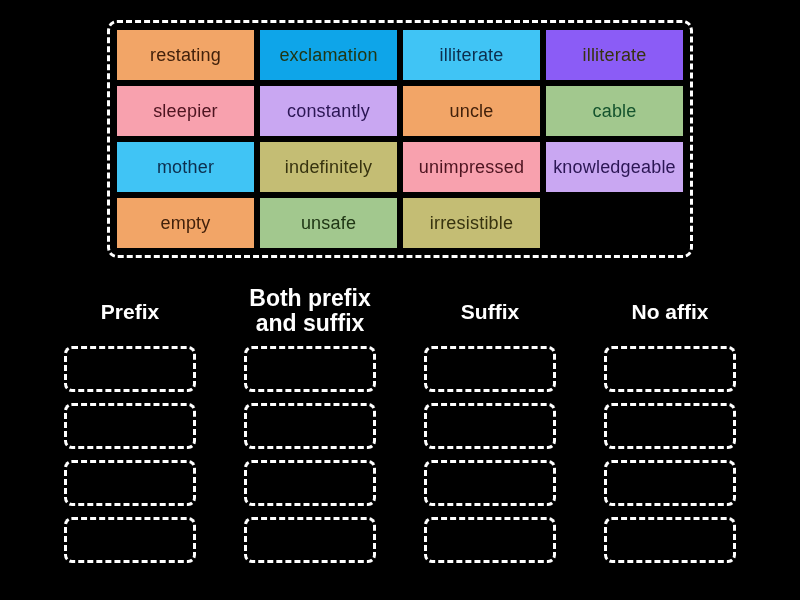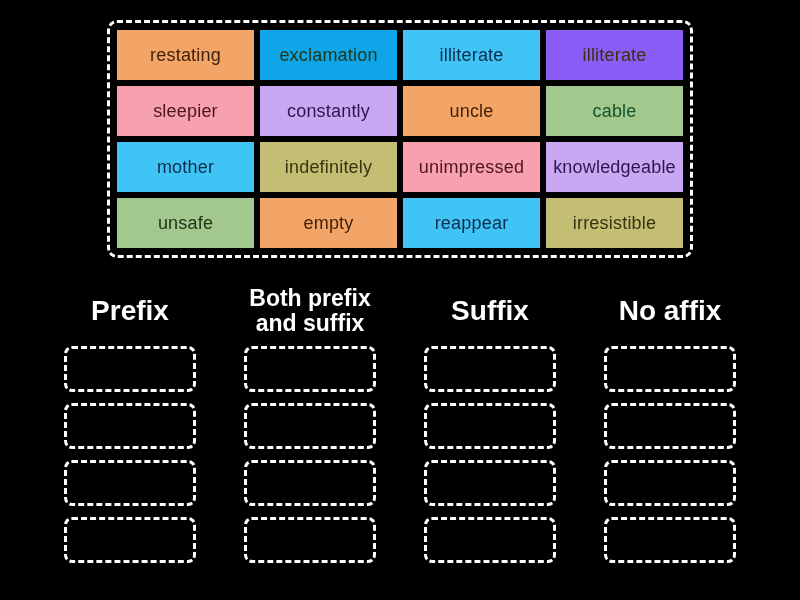--- a/index.html
+++ b/index.html
@@ -49,21 +49,21 @@
     flex-direction: column;
     align-items: stretch;
   }
   .category-header {
     height: 58px;
     display: flex;
     align-items: center;
     justify-content: center;
     text-align: center;
     color: #ffffff;
-    font-size: 28px;
+    font-size: 21px;
     font-weight: 700;
     line-height: 1.0;
     margin-bottom: 6px;
   }
   .category-header.small {
     font-size: 23px;
     line-height: 1.1;
   }
   .drop-slot {
     box-sizing: border-box;
@@ -84,23 +84,22 @@
     <div class="word-tile" style="background: rgb(64, 196, 245); color: rgb(12, 46, 78);">illiterate</div>
     <div class="word-tile" style="background: #8b5cf6; color: rgb(55, 51, 15);">illiterate</div>
     <div class="word-tile" style="background: rgb(248, 161, 174); color: rgb(77, 20, 32);">sleepier</div>
     <div class="word-tile" style="background: rgb(201, 167, 242); color: rgb(43, 22, 84);">constantly</div>
     <div class="word-tile" style="background: rgb(242, 165, 103); color: rgb(66, 33, 11);">uncle</div>
     <div class="word-tile" style="background: rgb(162, 200, 142); color: #14532d;">cable</div>
     <div class="word-tile" style="background: rgb(64, 196, 245); color: rgb(12, 46, 78);">mother</div>
     <div class="word-tile" style="background: rgb(196, 189, 116); color: rgb(55, 51, 15);">indefinitely</div>
     <div class="word-tile" style="background: rgb(248, 161, 174); color: rgb(77, 20, 32);">unimpressed</div>
     <div class="word-tile" style="background: rgb(201, 167, 242); color: rgb(43, 22, 84);">knowledgeable</div>
+    <div class="word-tile" style="background: rgb(242, 165, 103); color: rgb(66, 33, 11);">empty</div>
     <div class="word-tile" style="background: rgb(162, 200, 142); color: rgb(32, 55, 21);">unsafe</div>
-    <div class="word-tile" style="background: rgb(242, 165, 103); color: rgb(66, 33, 11);">empty</div>
-    <div class="word-tile" style="background: rgb(64, 196, 245); color: rgb(12, 46, 78);">reappear</div>
     <div class="word-tile" style="background: rgb(196, 189, 116); color: rgb(55, 51, 15);">irresistible</div>
   </div>
 
 <div class="categories" id="categories">
     <div class="category-column">
       <div class="category-header">Prefix</div>
       <div class="drop-slot"></div>
       <div class="drop-slot"></div>
       <div class="drop-slot"></div>
       <div class="drop-slot"></div>

